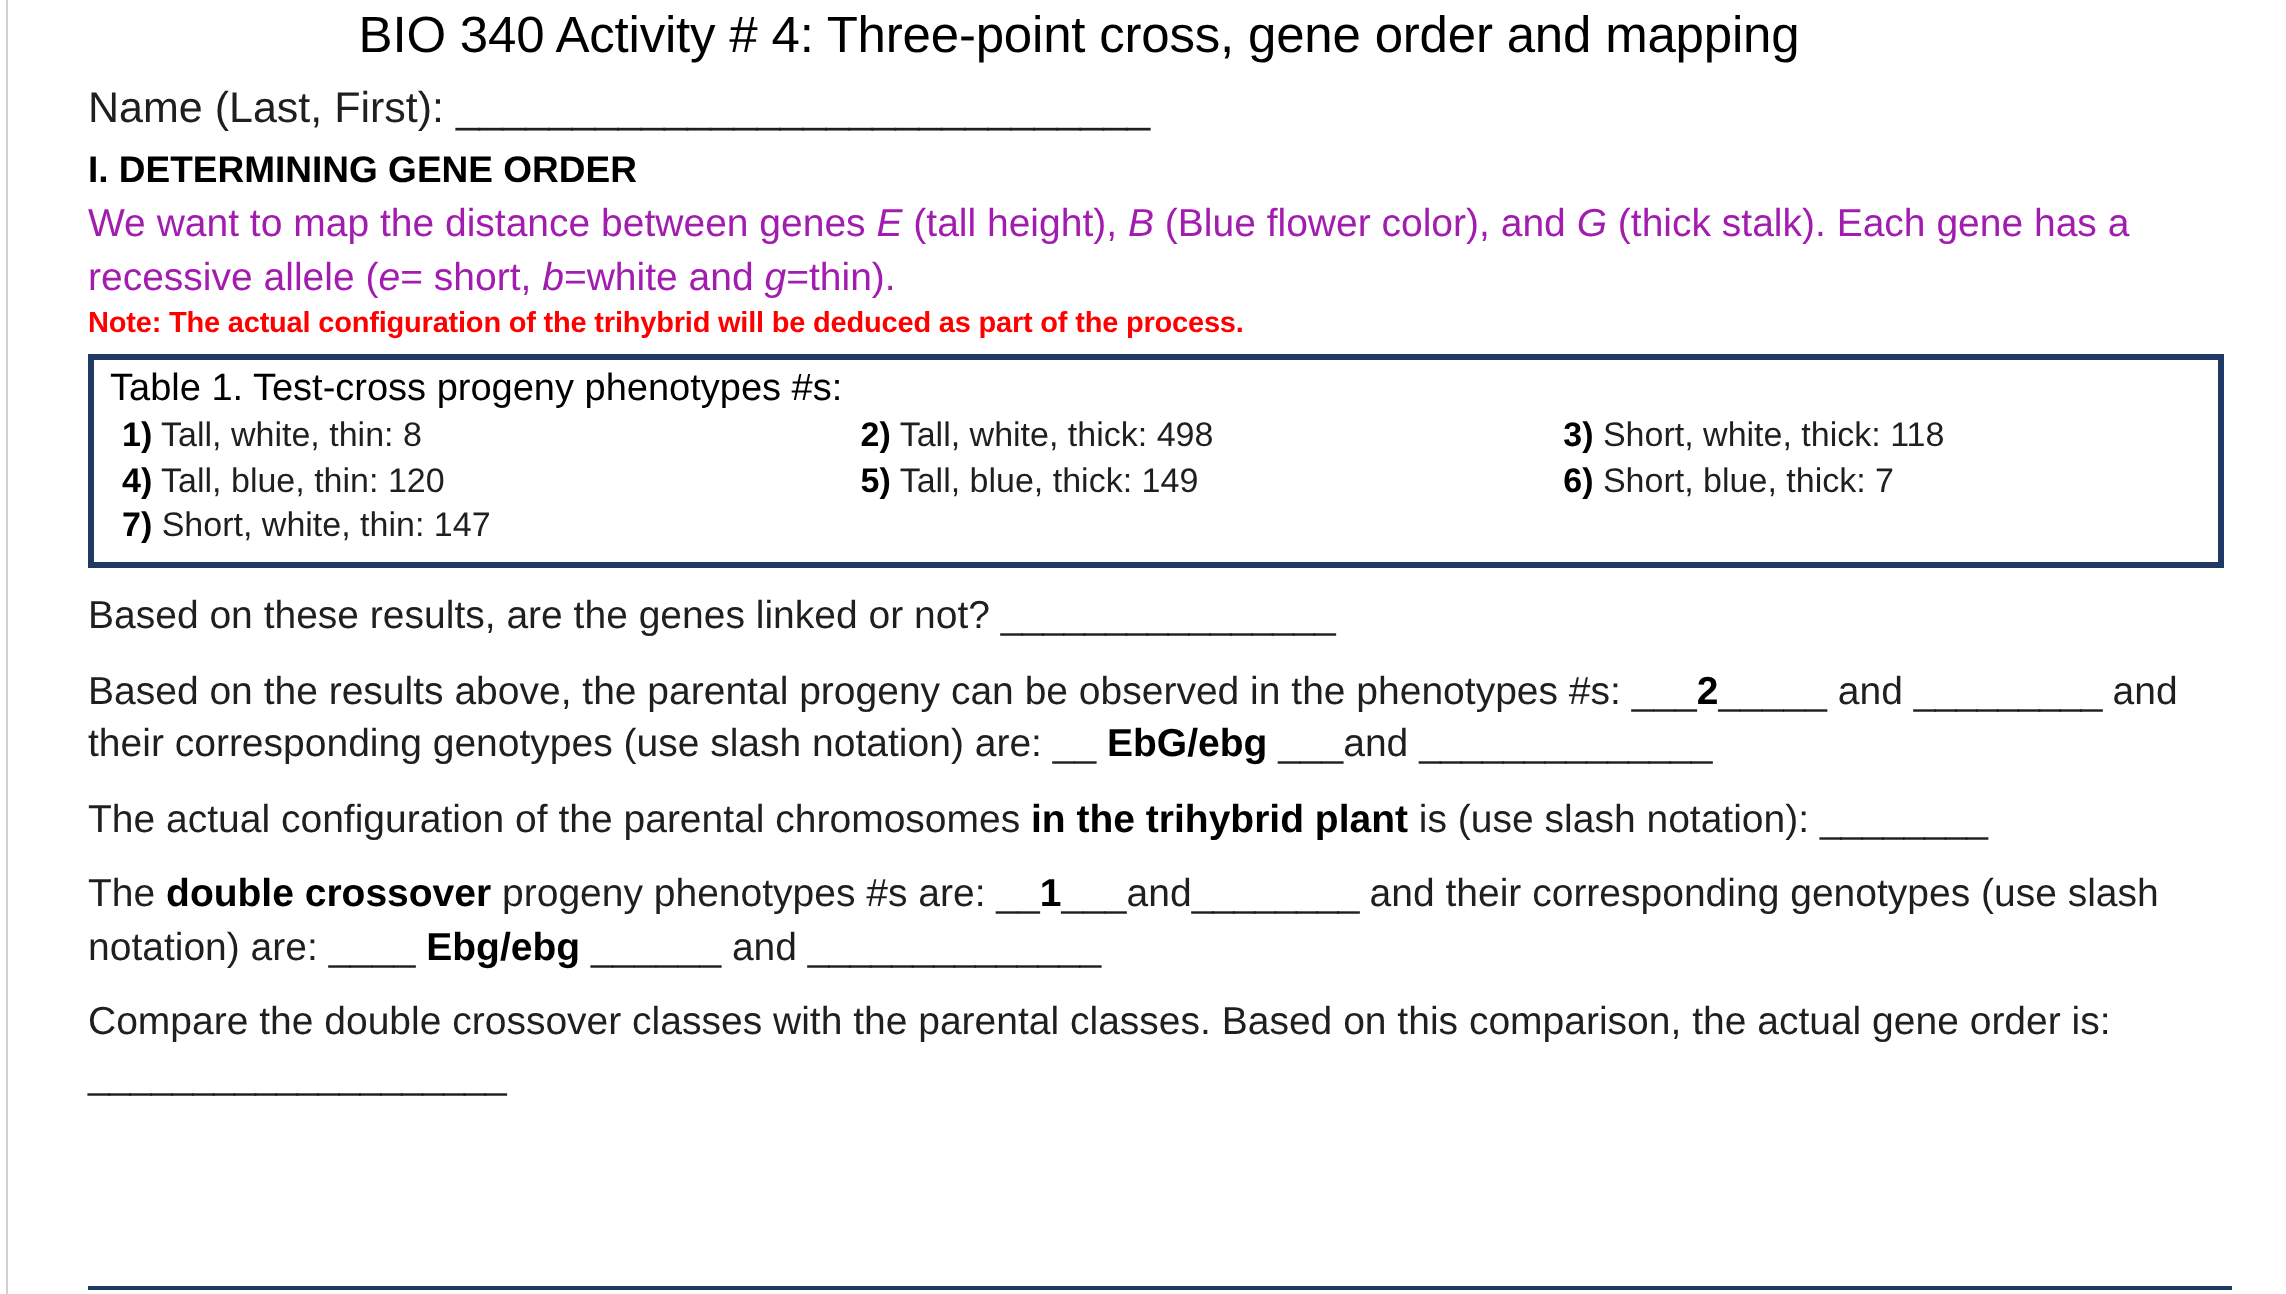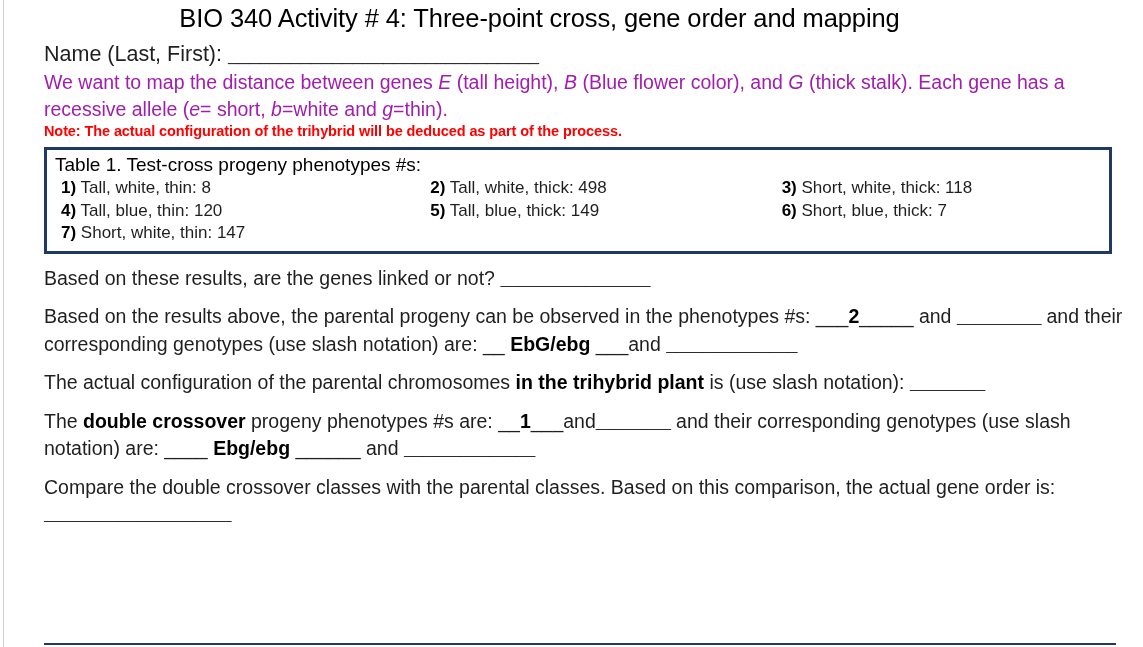--- a/index.html
+++ b/index.html
@@ -127,21 +127,21 @@
   .table-cell b { font-weight: bold; color: #000; }
 
   
   .q-para {
     font-size: 19.5px;
     line-height: 1.36;
     margin: 11px 0 0 0;
     color: #1f1f1f;
   }
   .q-para b { font-weight: bold; color: #000; }
-  .u { letter-spacing: -0.4px; font-family: Liberation Serif, serif; }
+  .u { letter-spacing: -0.4px; }
 
   .bottom-rule {
     position: absolute;
     left: 44px;
     bottom: 2px;
     width: 1072px;
     height: 2px;
     background: #1f3864;
   }
 </style>
@@ -152,20 +152,21 @@
 
 <div class="page">
 
   <h1 class="doc-title">BIO 340 Activity # 4: Three-point cross, gene order and mapping</h1>
 
   <div class="name-line">
     <span>Name (Last, First):</span>
     <span class="u">______________________________</span>
   </div>
 
+  <div class="section-head">I. DETERMINING GENE ORDER</div>
 
   <p class="body-para">
     <span>We want to map the distance between genes </span><span class="gene">E</span><span> (tall height), </span><span class="gene">B</span><span> (Blue flower color), and </span><span class="gene">G</span><span> (thick stalk). Each gene has a recessive allele (</span><span class="gene">e</span><span>= short, </span><span class="gene">b</span><span>=white and </span><span class="gene">g</span><span>=thin).</span>
   </p>
 
 
   <div class="red-note">Note: The actual configuration of the trihybrid will be deduced as part of the process.</div>
 
   <div class="table-box">
     <div class="table-caption">Table 1. Test-cross progeny phenotypes #s:</div>

